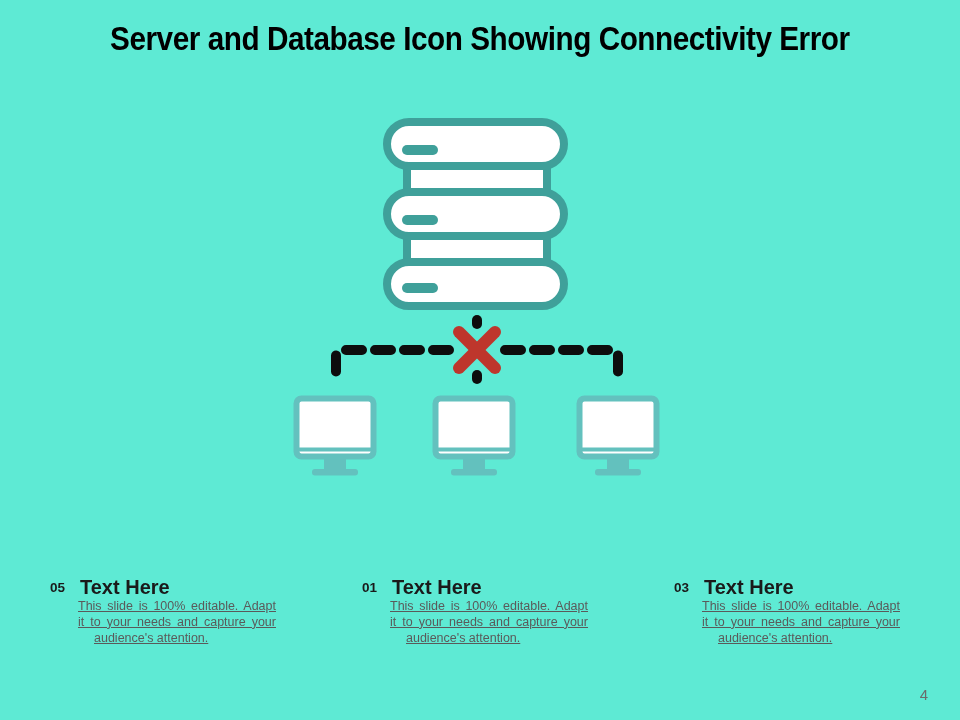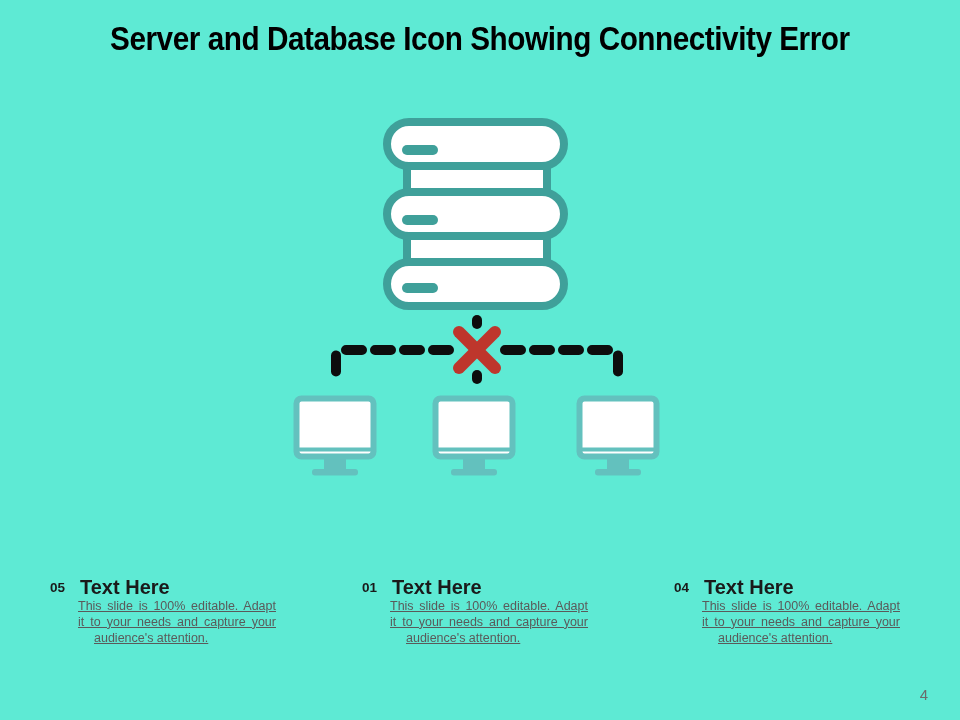--- a/index.html
+++ b/index.html
@@ -169,21 +169,21 @@
     <span class="num">01</span>
     <div class="heading">Text Here</div>
     <div class="body">
       <div class="body-line">This slide is 100% editable. Adapt</div>
       <div class="body-line">it to your needs and capture your</div>
       <div class="body-line last">audience's attention.</div>
     </div>
   </div>
 
   <div class="text-block" style="left:674px">
-    <span class="num">04</span>
+    <span class="num">03</span>
     <div class="heading">Text Here</div>
     <div class="body">
       <div class="body-line">This slide is 100% editable. Adapt</div>
       <div class="body-line">it to your needs and capture your</div>
       <div class="body-line last">audience's attention.</div>
     </div>
   </div>
 
   <div class="page-number">4</div>
 </div>

